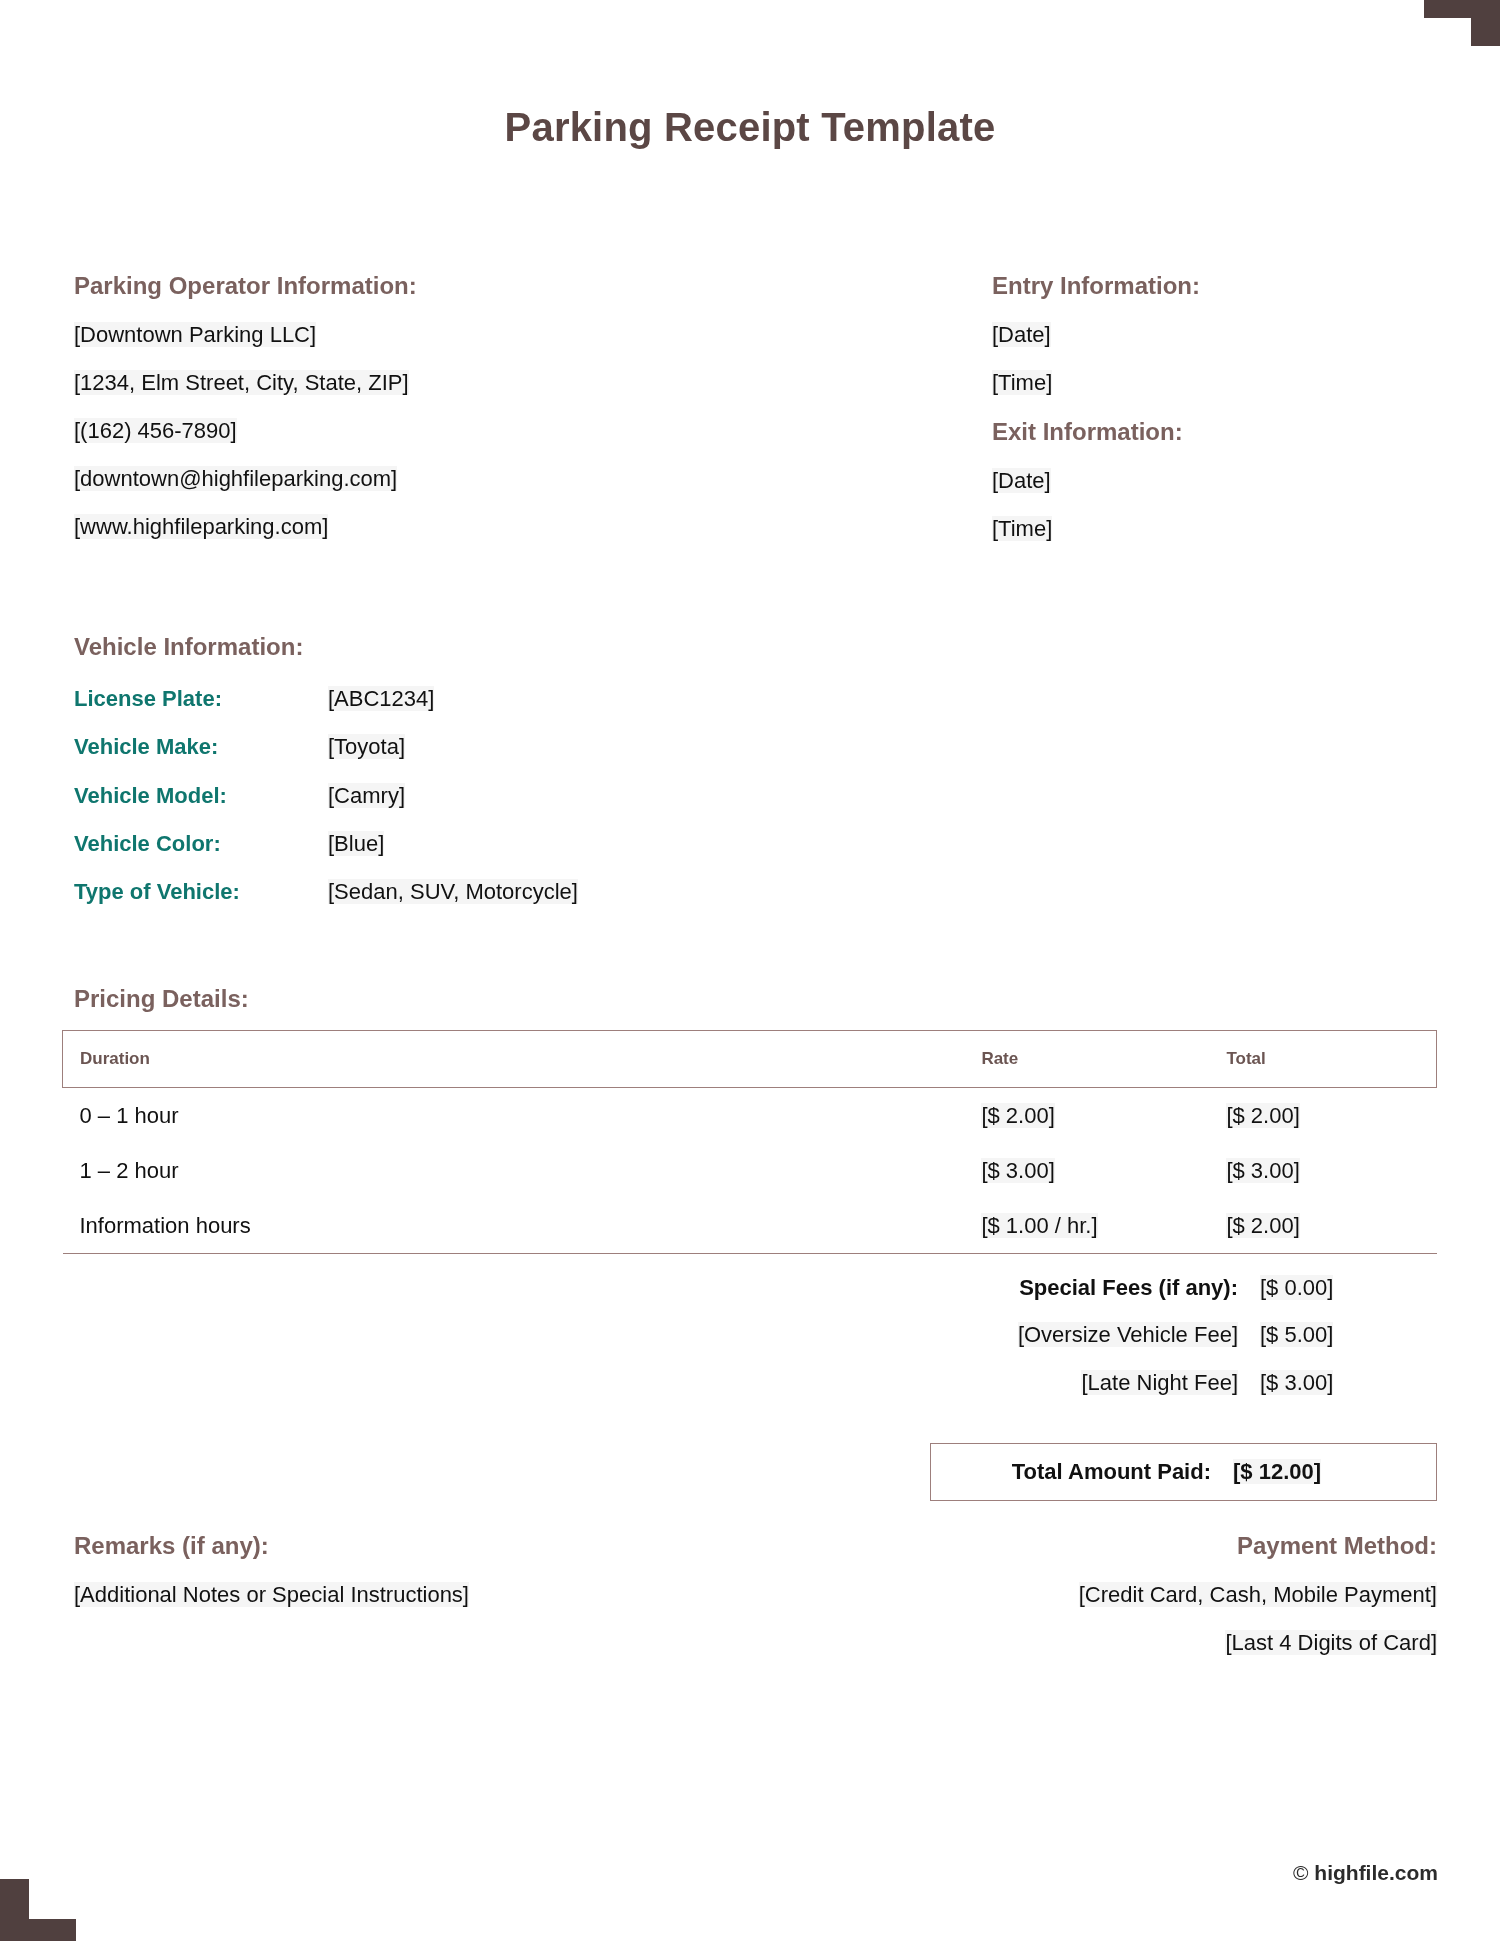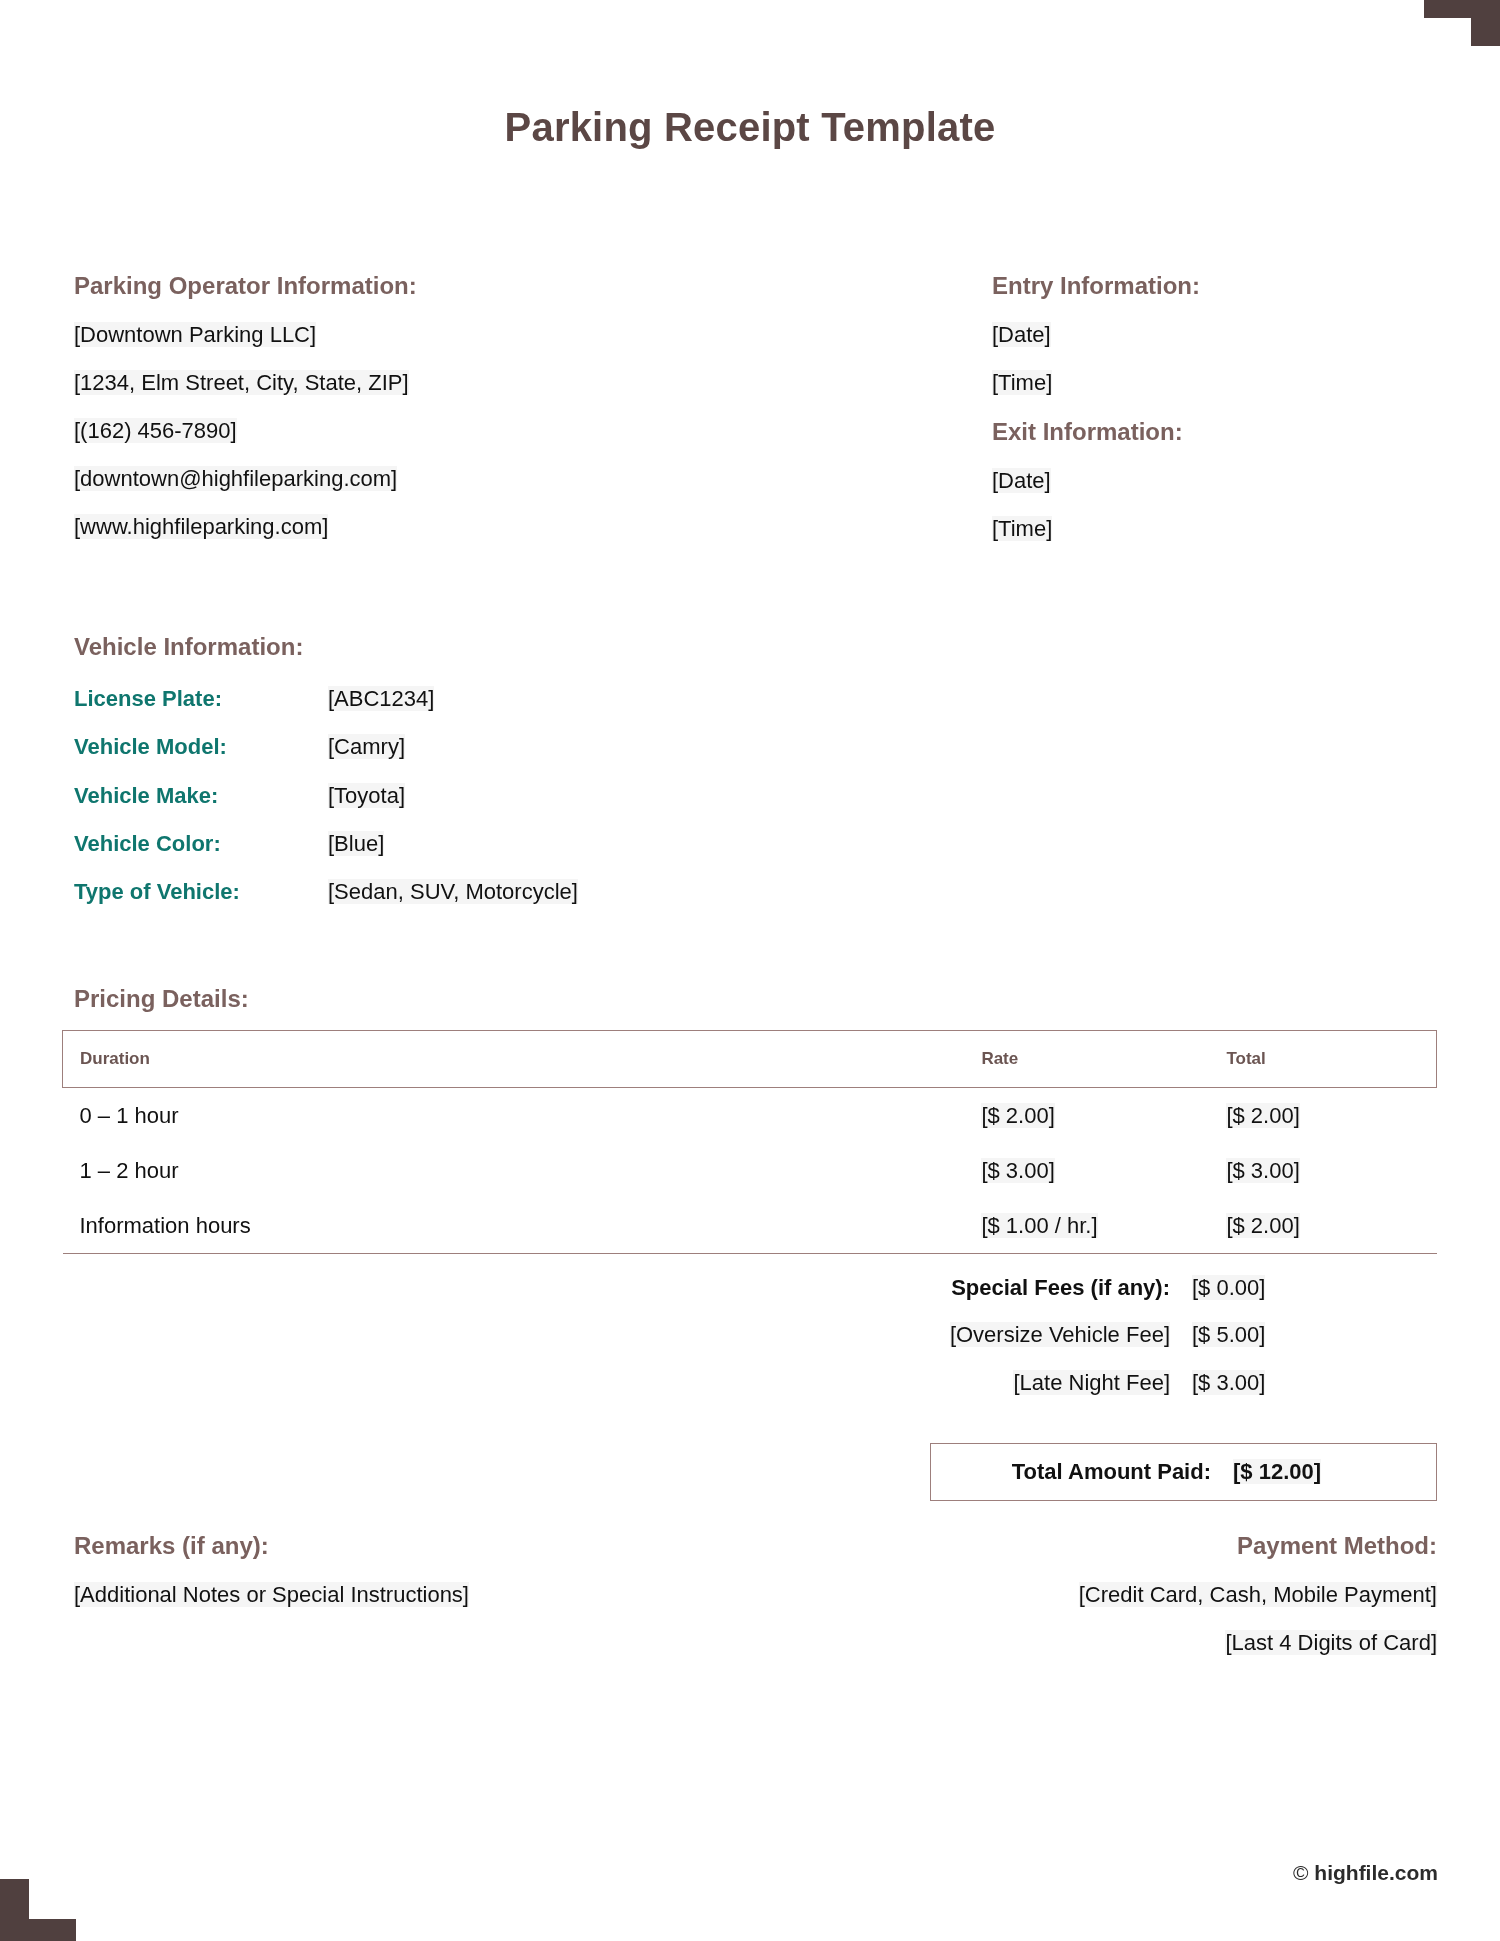--- a/index.html
+++ b/index.html
@@ -198,21 +198,21 @@
   .col-rate { width: 232px; }
   .col-tot  { width: 216px; }
   .pricing-table th.col-rate,
   .pricing-table td.col-rate { padding-left: 22px !important; }
   .pricing-table th.col-tot,
   .pricing-table td.col-tot { padding-left: 20px !important; }
 
   
   .fees-block {
     position: absolute;
-    left: 840px;
+    left: 908px;
     top: 1275px;
     width: 557px;
   }
   .fee-row {
     display: flex;
     align-items: baseline;
     margin-bottom: 22px;
     line-height: 1.15;
   }
   .fee-label {
@@ -322,26 +322,26 @@
     </div>
 
     <div class="veh-block">
       <div class="heading">Vehicle Information:</div>
 
       <div class="veh-row">
         <div class="veh-label">License Plate:</div>
         <div class="veh-value"><span class="ph">[ABC1234]</span></div>
       </div>
       <div class="veh-row">
+        <div class="veh-label">Vehicle Make:</div>
+        <div class="veh-value"><span class="ph">[Toyota]</span></div>
+      </div>
+      <div class="veh-row">
         <div class="veh-label">Vehicle Model:</div>
         <div class="veh-value"><span class="ph">[Camry]</span></div>
-      </div>
-      <div class="veh-row">
-        <div class="veh-label">Vehicle Make:</div>
-        <div class="veh-value"><span class="ph">[Toyota]</span></div>
       </div>
       <div class="veh-row">
         <div class="veh-label">Vehicle Color:</div>
         <div class="veh-value"><span class="ph">[Blue]</span></div>
       </div>
       <div class="veh-row">
         <div class="veh-label">Type of Vehicle:</div>
         <div class="veh-value"><span class="ph">[Sedan, SUV, Motorcycle]</span></div>
       </div>
     </div>

